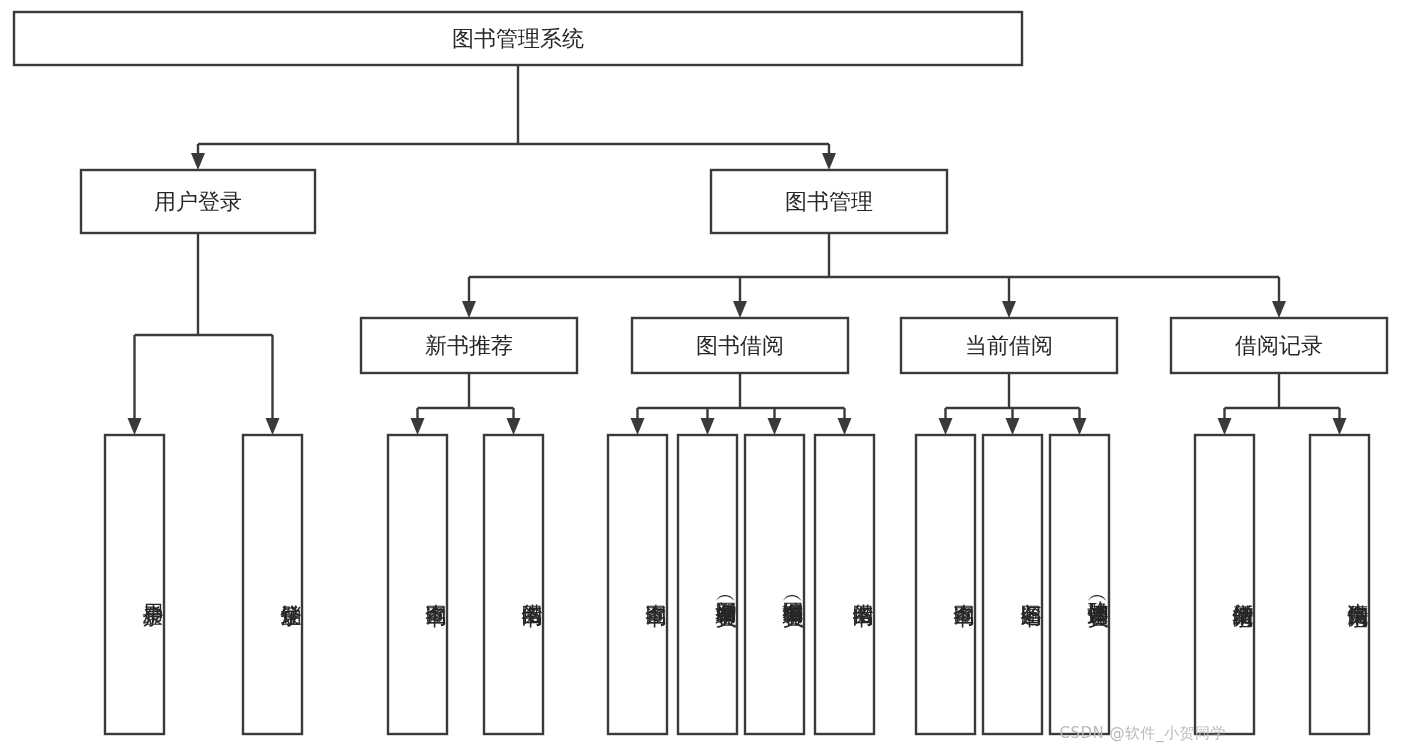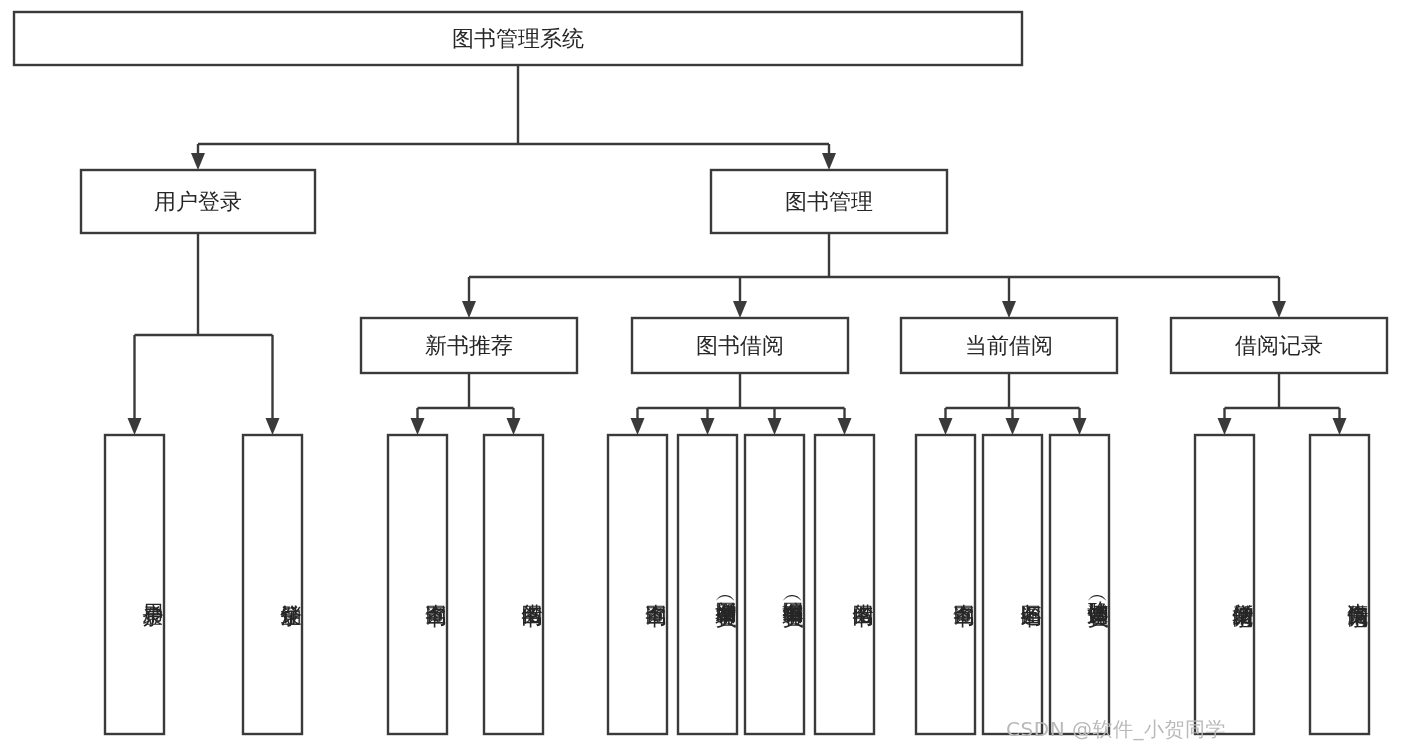--- a/index.html
+++ b/index.html
@@ -62,21 +62,21 @@
   }
   .arrow-head {
     fill: #3a3a3a;
     stroke: none;
   }
   #watermark {
     position: absolute;
     right: 8px;
     bottom: 4px;
     font-family: "DejaVu Sans", "Liberation Sans", sans-serif;
-    font-size: 20px;
+    font-size: 15px;
     color: #b9b9b9;
     letter-spacing: 0.5px;
     user-select: none;
     white-space: nowrap;
   }
 </style>
 </head>
 <body>
 
 <div id="diagram-root">

